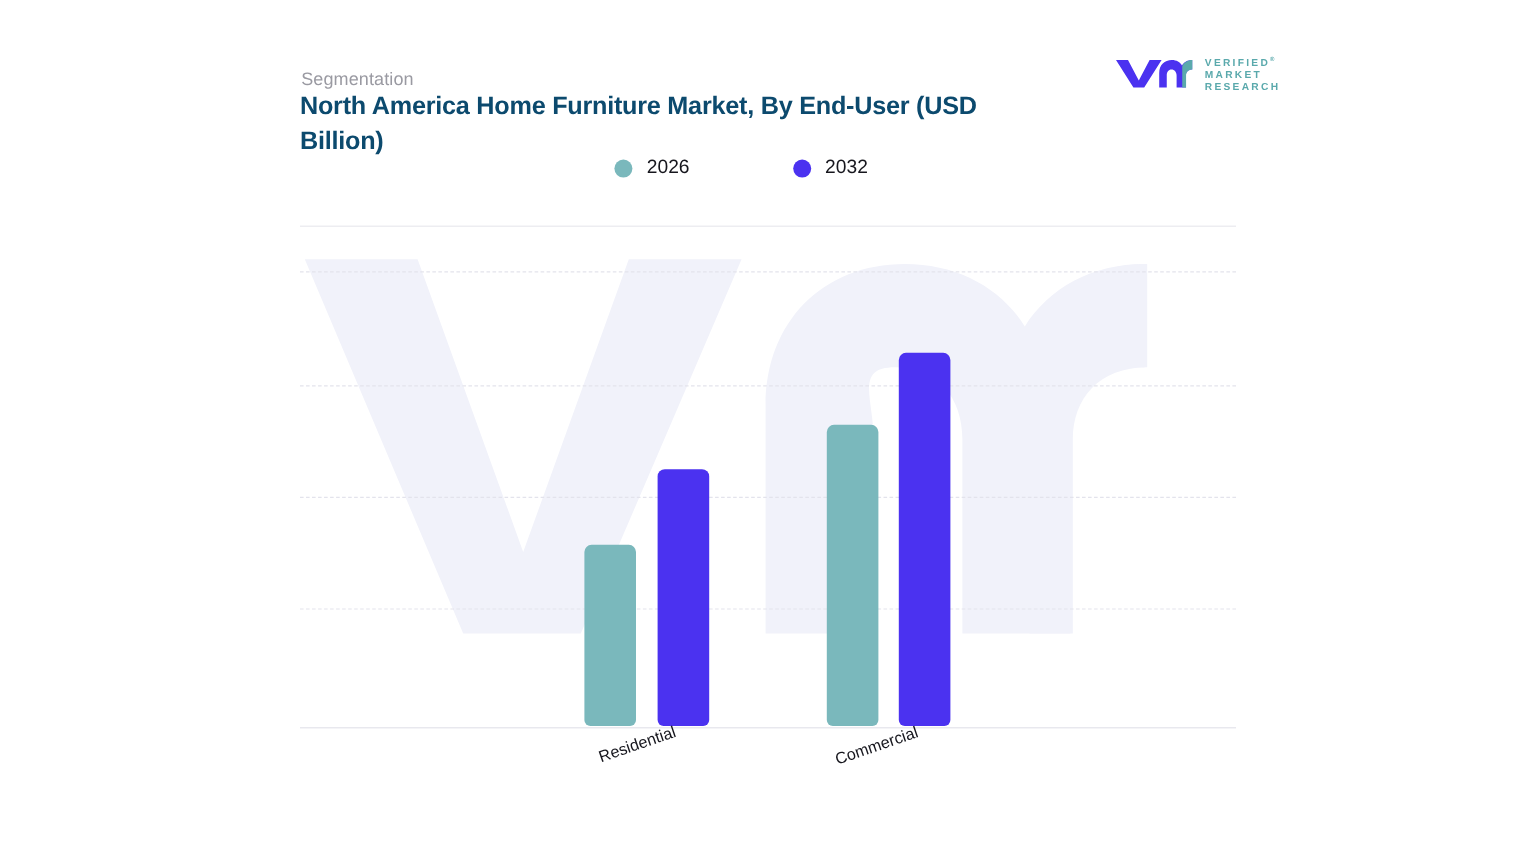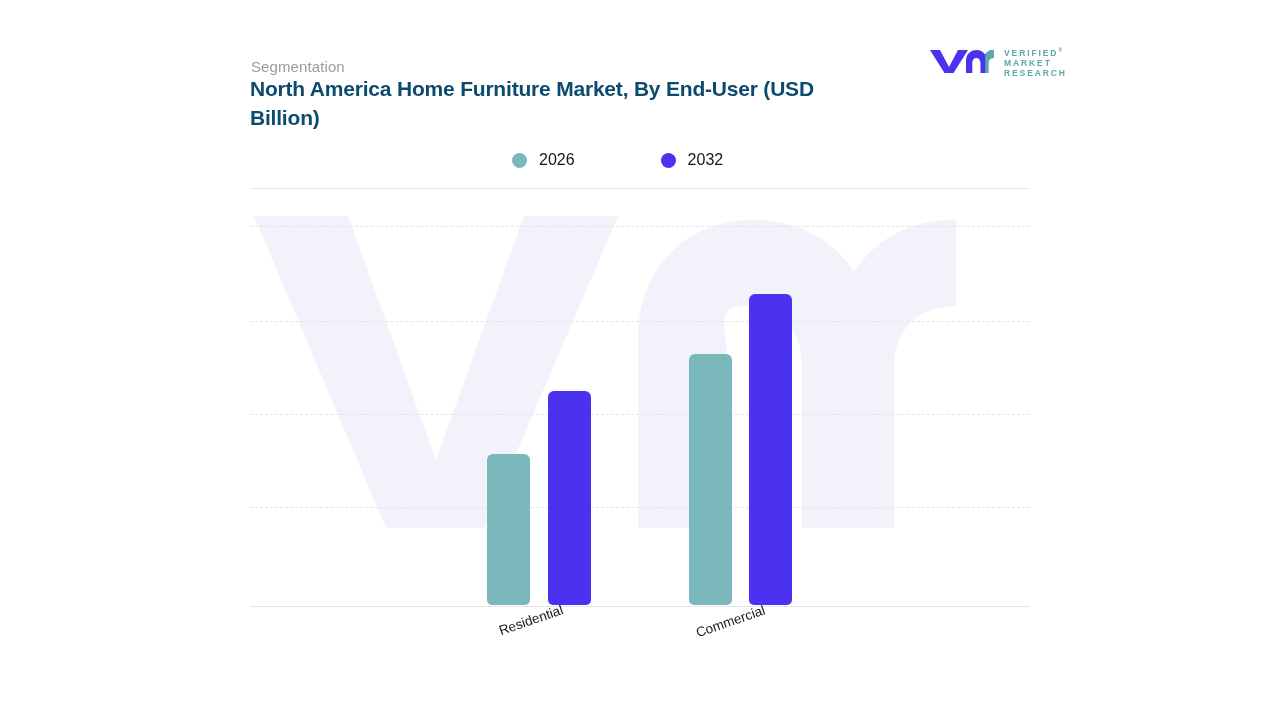--- a/index.html
+++ b/index.html
@@ -26,21 +26,21 @@
   .logo { position: absolute; left: 928px; top: 44px; width: 132px; height: 32px; }
   .logo-mark { position: absolute; left: 0; top: 2px; }
   .logo-text {
     position: absolute; left: 76px; top: 1px;
     font-size: 8.5px; font-weight: bold; color: #5aa9ac;
     letter-spacing: 1.9px; line-height: 10.3px;
   }
   .logo-text .reg { font-size: 5px; vertical-align: super; }
 
   
-  .legend { position: absolute; left: 512px; top: 148px; height: 24px; display: flex; }
+  .legend { position: absolute; left: 512px; top: 128px; height: 24px; display: flex; }
   .legend-item { display: flex; align-items: center; margin-right: 86px; }
   .legend-dot { width: 15px; height: 15px; border-radius: 50%; margin-right: 12px; }
   .legend-label { font-size: 16px; color: #16161d; }
 
   
   .divider {
     position: absolute; left: 250px; top: 188px; width: 780px; height: 1px;
     background: #e9e9ee;
   }
 

